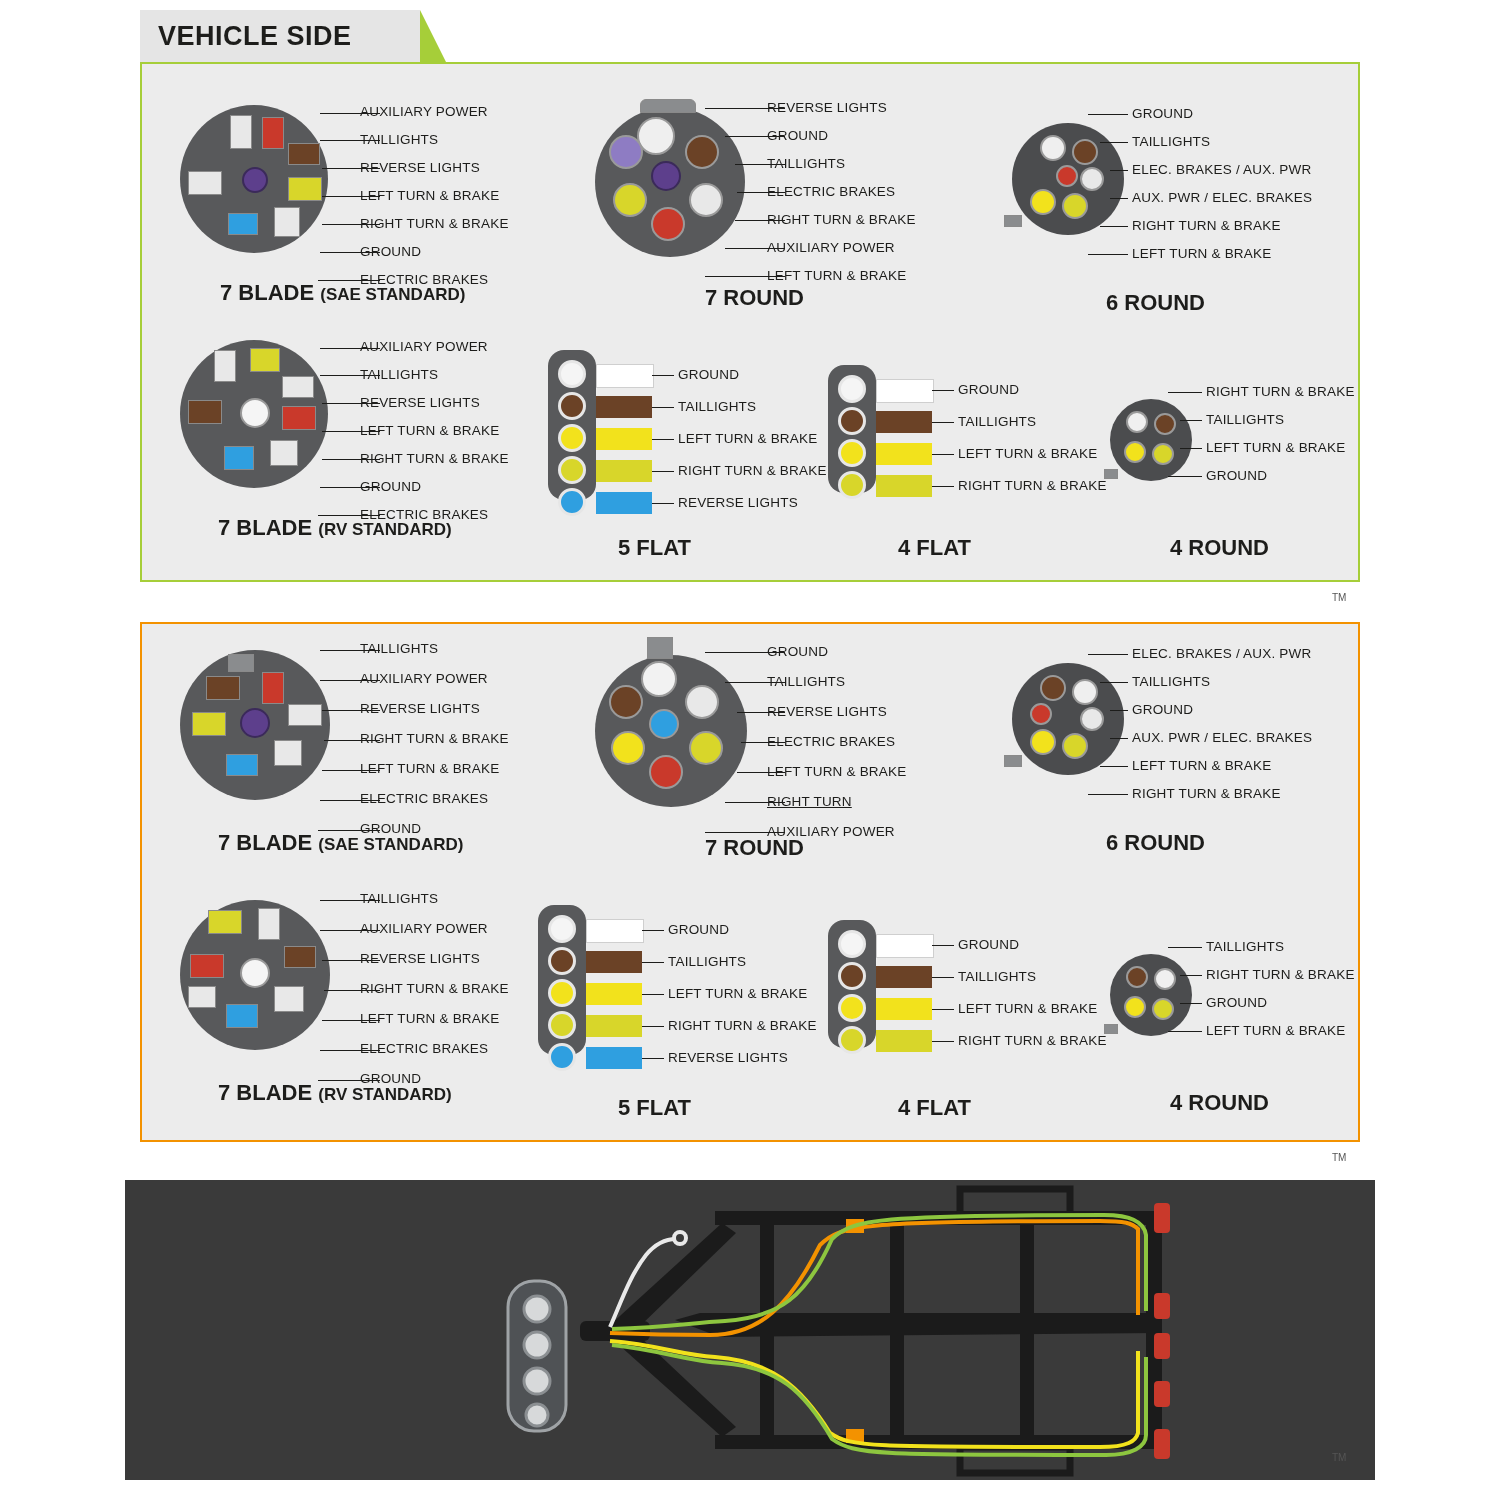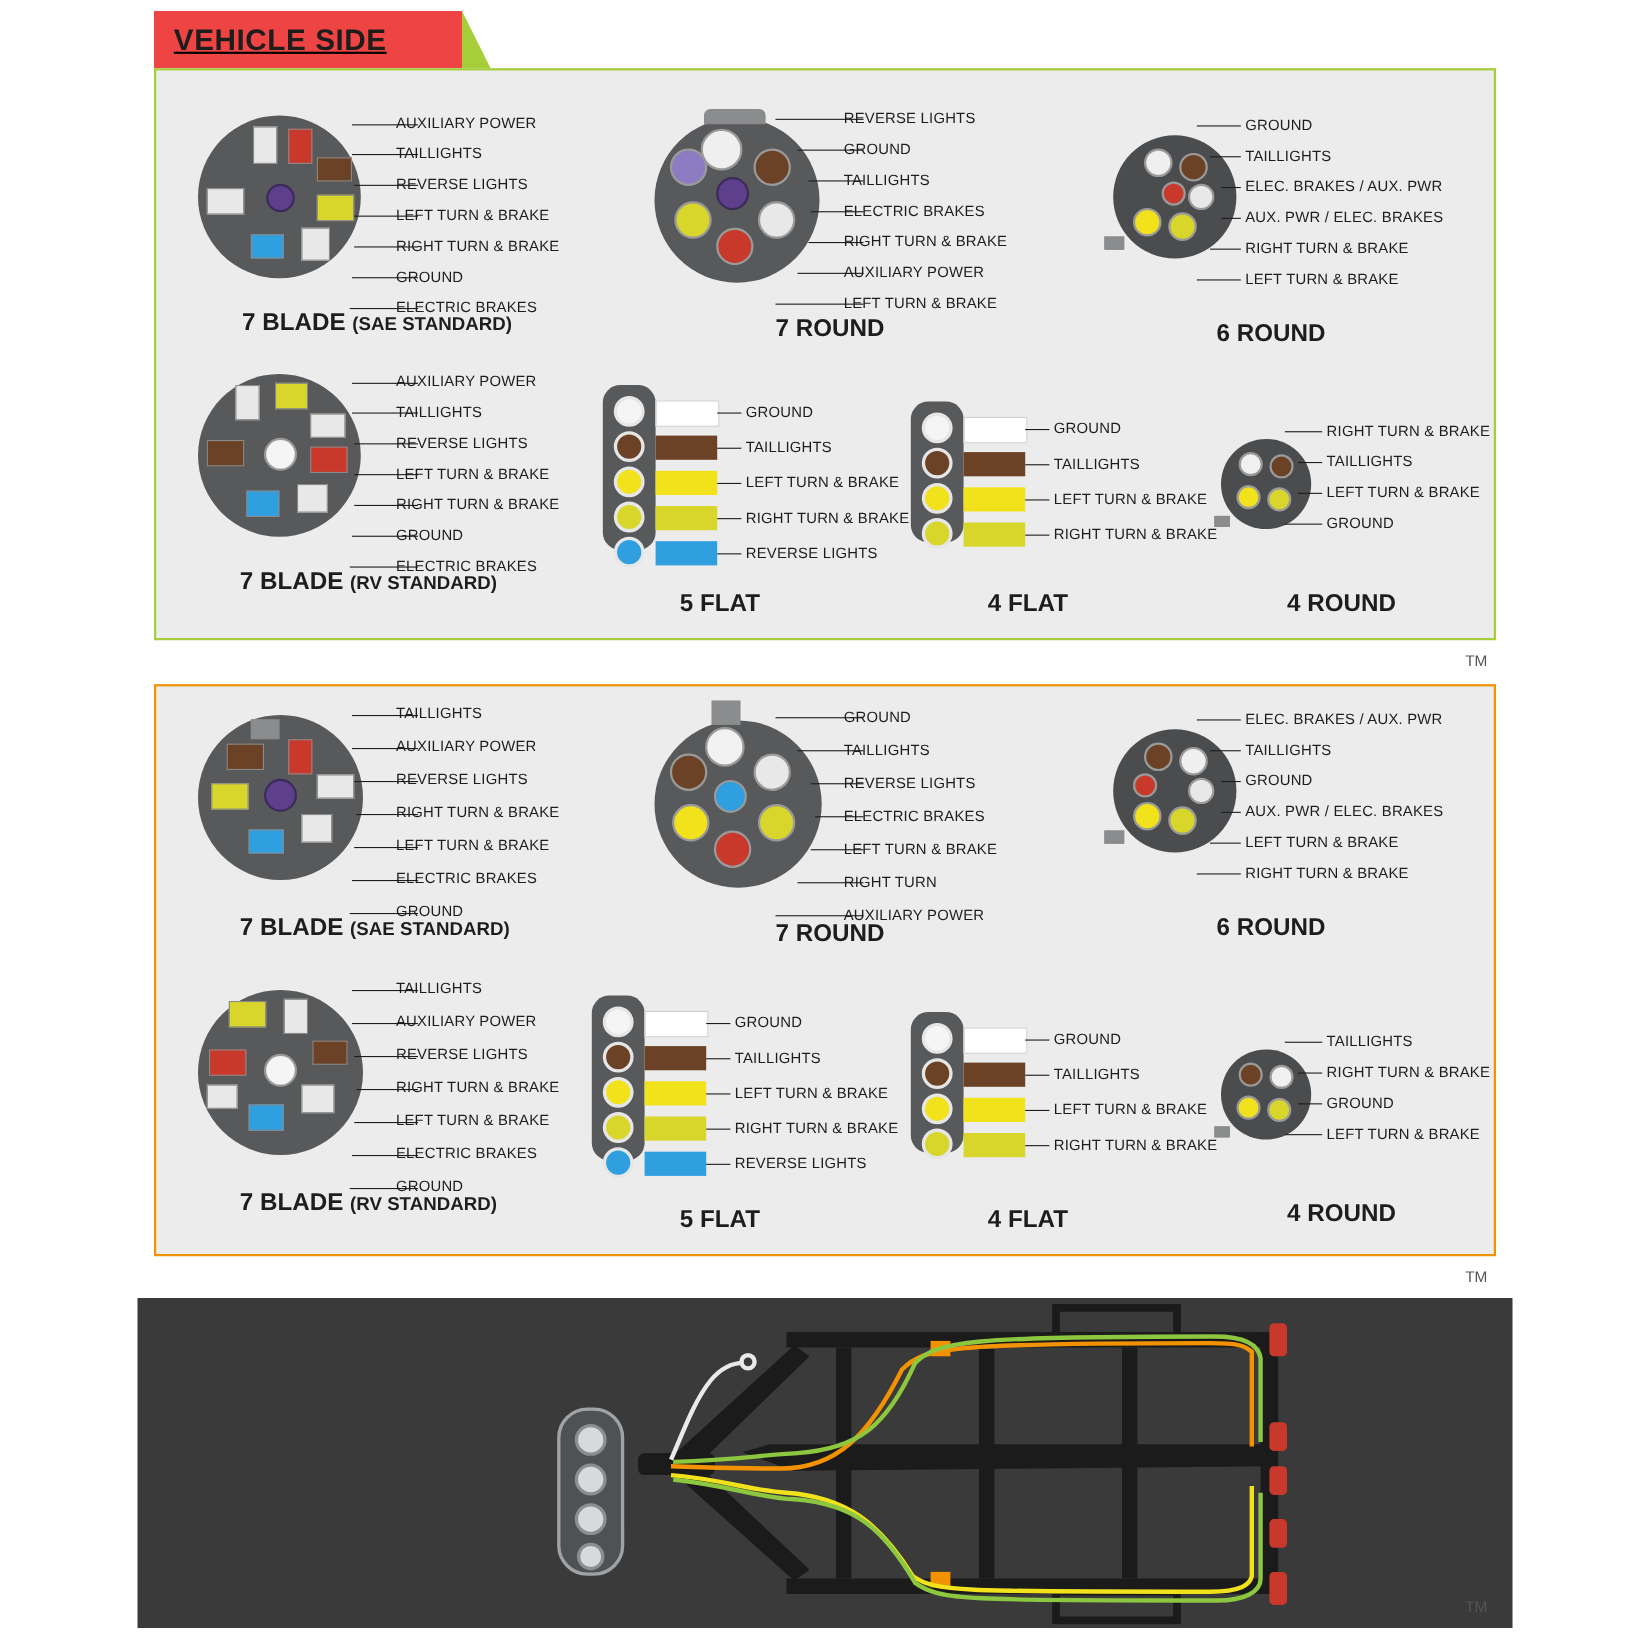--- a/index.html
+++ b/index.html
@@ -2,32 +2,32 @@
 <html><head>
 <meta charset="utf-8">
 <style>
   html,body{margin:0;padding:0;background:#ffffff;}
   body{width:1500px;height:1500px;font-family:"Liberation Sans",sans-serif;overflow:hidden;}
   .page{position:relative;width:1500px;height:1500px;background:#ffffff;}
 
   
   .banner{position:absolute;height:52px;display:flex;align-items:center;padding-left:18px;box-sizing:border-box;}
   .banner span{font-weight:bold;font-size:27px;letter-spacing:.5px;color:#1d1d1b;font-family:"Liberation Sans",sans-serif;}
-  .banner.green{background:#ef4444;text-decoration:underline;}
+  .banner.green{background:#e5e5e5;}
   .banner.orange{background:#f39200;}
   .banner:after{content:"";position:absolute;right:-26px;top:0;border-style:solid;border-width:0 26px 52px 0;}
   .banner.green:after{border-color:transparent transparent #a6ce39 transparent;}
   .banner.orange:after{border-color:transparent transparent #f39200 transparent;}
 
   
   .panel{position:absolute;background:#ececec;box-sizing:border-box;}
   .panel.green{border:2px solid #a6ce39;}
   .panel.orange{border:2px solid #f39200;}
 
-  .tm{position:absolute;font-size:14px;color:#555;}
+  .tm{position:absolute;font-size:10px;color:#555;}
 
   
   .conn{position:absolute;}
   .conn .title{position:absolute;white-space:nowrap;font-size:22px;font-weight:bold;color:#1d1d1b;}
   .conn .title .sub{font-size:17px;font-weight:bold;}
   .label{position:absolute;font-size:13.5px;color:#1d1d1b;white-space:nowrap;letter-spacing:.2px;}
   .lead{position:absolute;background:#1d1d1b;height:1px;}
 
   
   .circle{position:absolute;border-radius:50%;background:#58595b;}
@@ -291,21 +291,21 @@
     <div class="lead" style="left:152px;top:77px;width:48px;"></div>
     <div class="lead" style="left:156px;top:107px;width:44px;"></div>
     <div class="lead" style="left:152px;top:137px;width:48px;"></div>
     <div class="lead" style="left:140px;top:167px;width:60px;"></div>
     <div class="lead" style="left:120px;top:197px;width:80px;"></div>
     <div class="label" style="left:182px;top:9px;">GROUND</div>
     <div class="label" style="left:182px;top:39px;">TAILLIGHTS</div>
     <div class="label" style="left:182px;top:69px;">REVERSE LIGHTS</div>
     <div class="label" style="left:182px;top:99px;">ELECTRIC BRAKES</div>
     <div class="label" style="left:182px;top:129px;">LEFT TURN &amp; BRAKE</div>
-    <div class="label" style="left:182px;top:159px;">RIGHT TURN</div>
+    <div class="label" style="left:182px;top:159px;text-decoration:underline;">RIGHT TURN</div>
     <div class="label" style="left:182px;top:189px;">AUXILIARY POWER</div>
     <div class="title" style="left:120px;top:200px;">
       <span>7 ROUND</span>
     </div>
   </div>
 
   <div class="conn" style="left:1000px;top:645px;width:360px;height:230px;">
     <div class="circle dark" style="left:12px;top:18px;width:112px;height:112px;"></div>
     <div class="pin" style="left:40px;top:30px;width:26px;height:26px;background:#6b4226;"></div>
     <div class="pin" style="left:72px;top:34px;width:26px;height:26px;background:#efefef;"></div>

